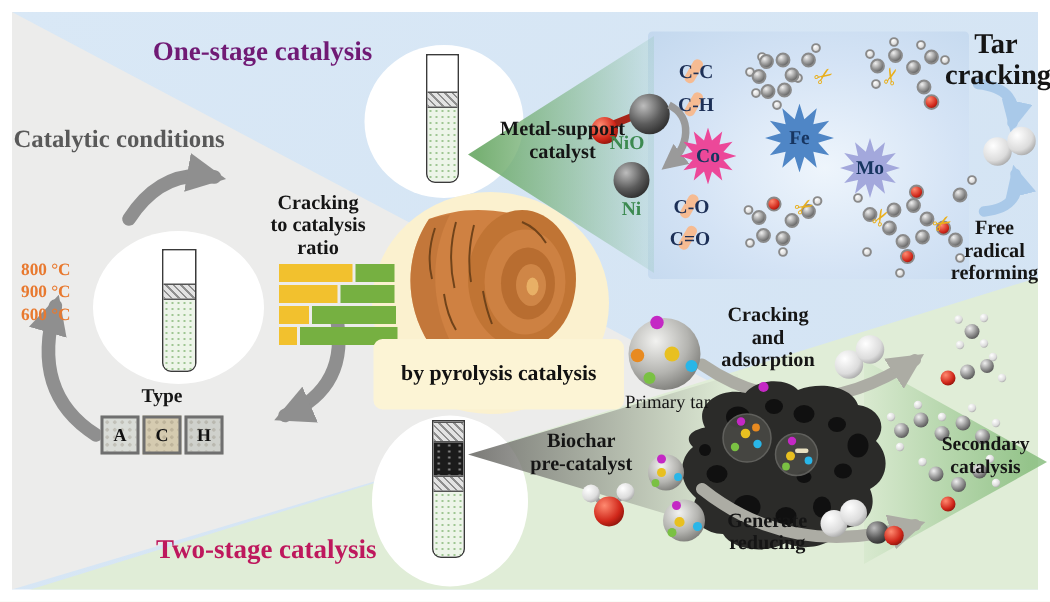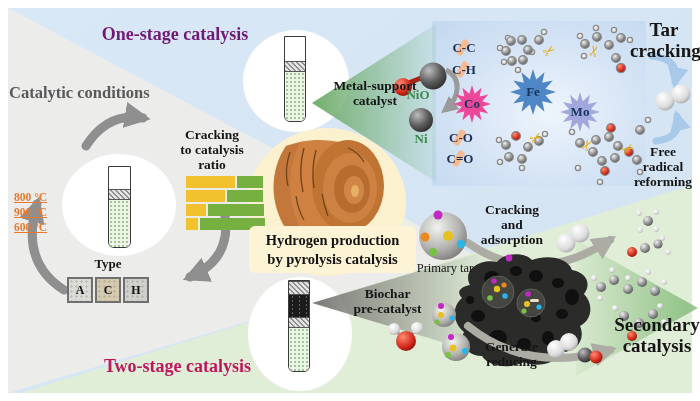--- a/index.html
+++ b/index.html
@@ -416,35 +416,34 @@
   <span class="scissors" style="left:543px;top:42px;transform:rotate(-35deg);">✂</span>
   <span class="scissors" style="left:588px;top:42px;transform:rotate(-75deg);">✂</span>
   <span class="scissors" style="left:530px;top:129px;transform:rotate(-30deg);">✂</span>
   <span class="scissors" style="left:581px;top:136px;transform:rotate(-60deg);">✂</span>
   <span class="scissors" style="left:622px;top:140px;transform:rotate(-30deg);">✂</span>
 
   <div class="txt t-one" style="left:90px;top:24px;width:170px;">One-stage catalysis</div>
   <div class="txt t-two" style="left:95px;top:356px;width:165px;">Two-stage catalysis</div>
   <div class="txt t-cond" style="left:9px;top:84px;width:170px;">Catalytic conditions</div>
 
-  <div class="txt t-orange" style="left:14px;top:190px;width:60px;text-decoration:underline;">
+  <div class="txt t-orange" style="left:14px;top:173px;width:60px;">
     <div>800 °C</div>
     <div>900 °C</div>
     <div>600 °C</div>
   </div>
 
   <div class="txt" style="left:168px;top:127px;width:88px;font-size:13.5px;">
     <div>Cracking</div>
     <div>to catalysis</div>
     <div>ratio</div>
   </div>
   <div class="txt" style="left:82px;top:257px;width:52px;font-size:13px;">Type</div>
 
   <div class="hbox">
-    <div>Hydrogen production</div>
     <div>by pyrolysis catalysis</div>
   </div>
 
   <div class="txt" style="left:316px;top:78px;width:118px;font-size:13.5px;">
     <div>Metal-support</div>
     <div>catalyst</div>
   </div>
   <div class="txt" style="left:340px;top:286px;width:95px;font-size:13.5px;">
     <div>Biochar</div>
     <div>pre-catalyst</div>
@@ -472,18 +471,18 @@
 
   <div class="txt" style="left:468px;top:202px;width:88px;font-size:13.5px;">
     <div>Cracking</div>
     <div>and</div>
     <div>adsorption</div>
   </div>
   <div class="txt" style="left:464px;top:339px;width:95px;font-size:13.5px;">
     <div>Generate</div>
     <div>reducing</div>
   </div>
-  <div class="txt" style="left:614px;top:289px;width:86px;font-size:19px;margin-top:25px;">
+  <div class="txt" style="left:614px;top:289px;width:86px;font-size:13px;">
     <div>Secondary</div>
     <div>catalysis</div>
   </div>
 
 </div>
 
 </body></html>

